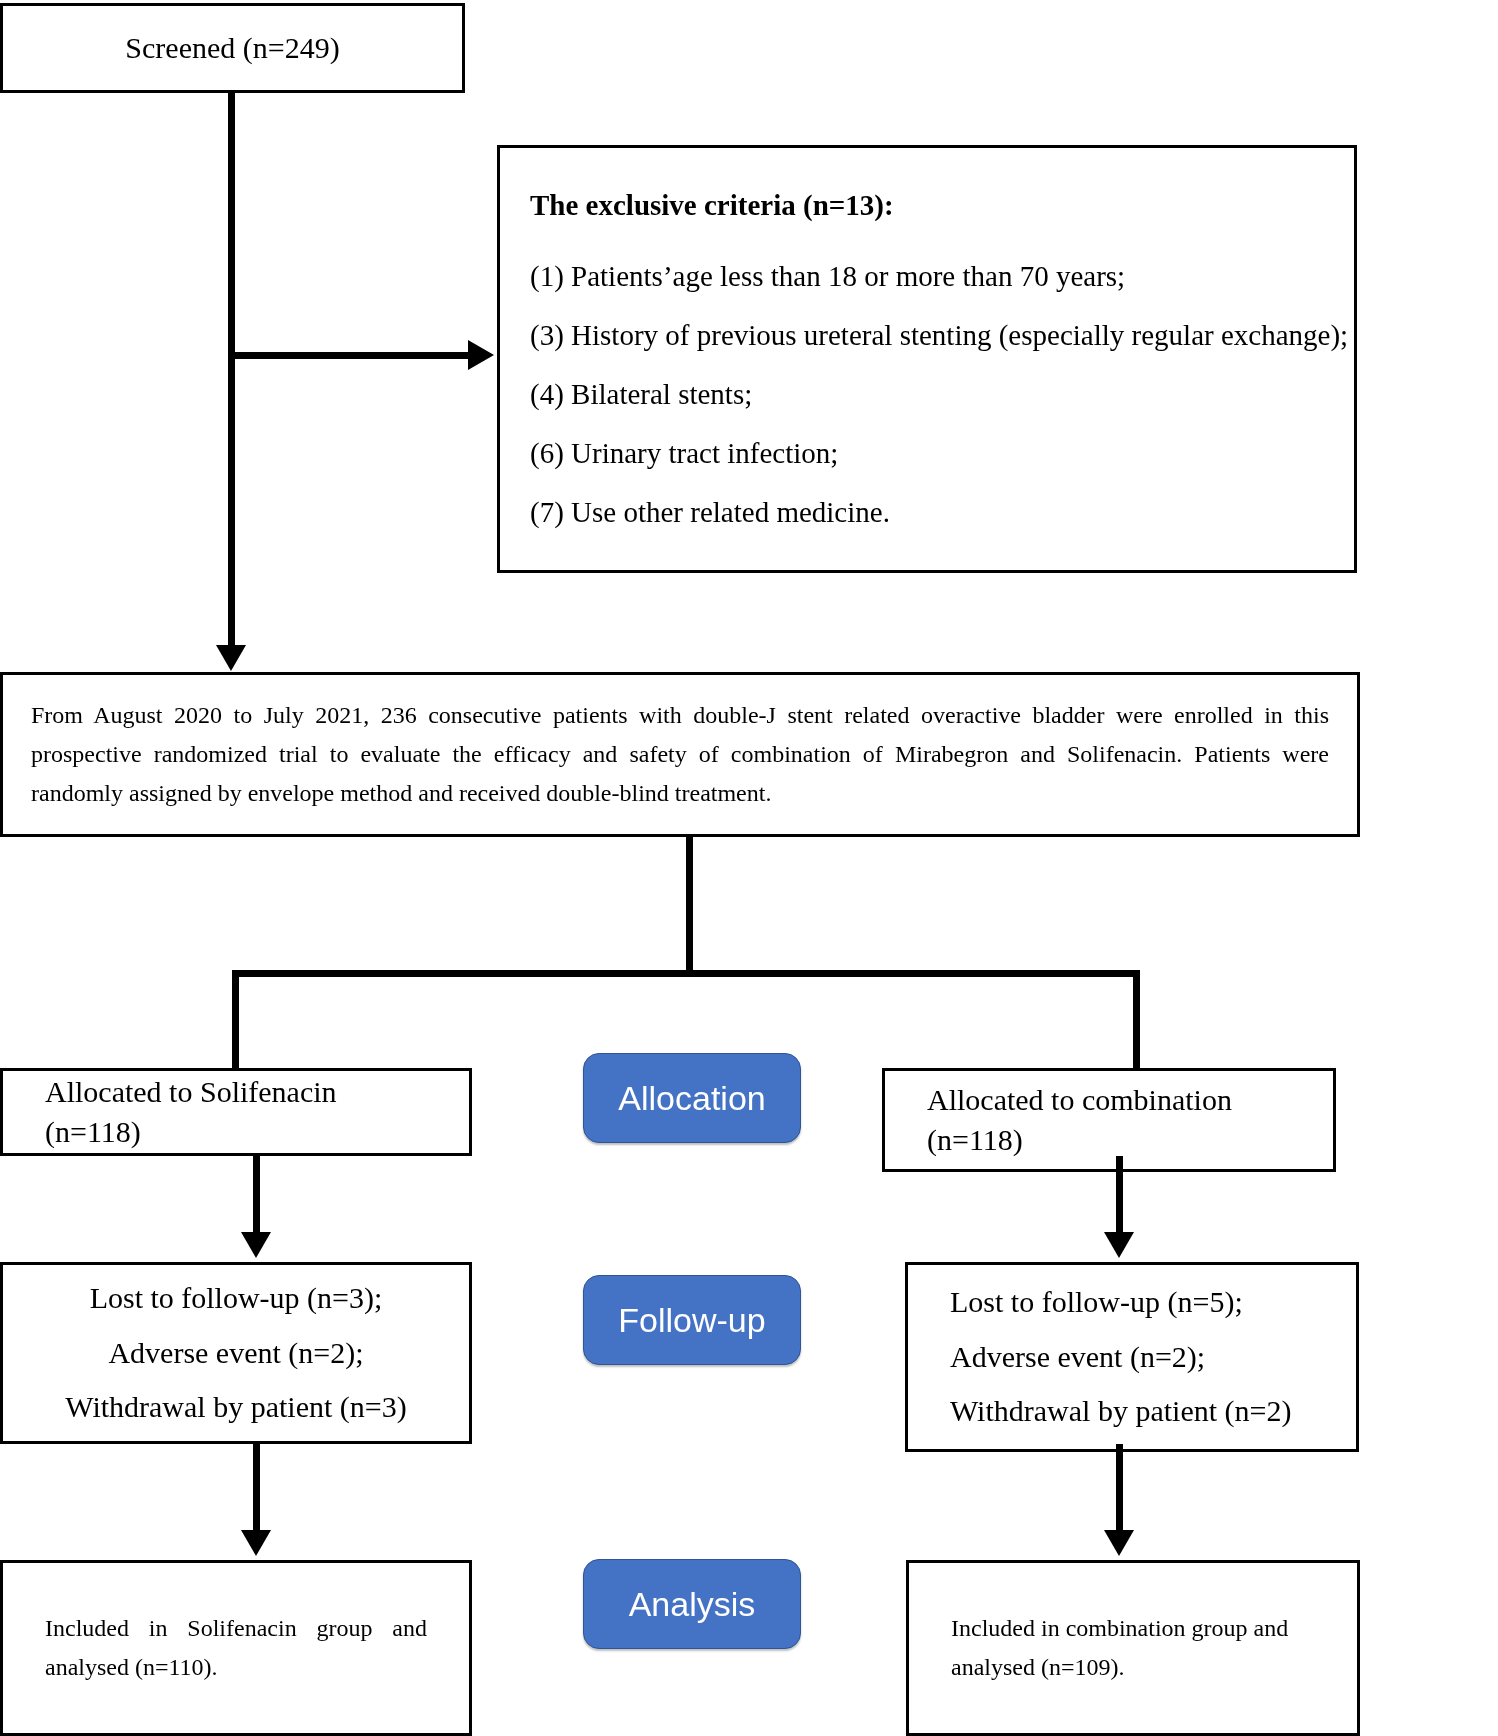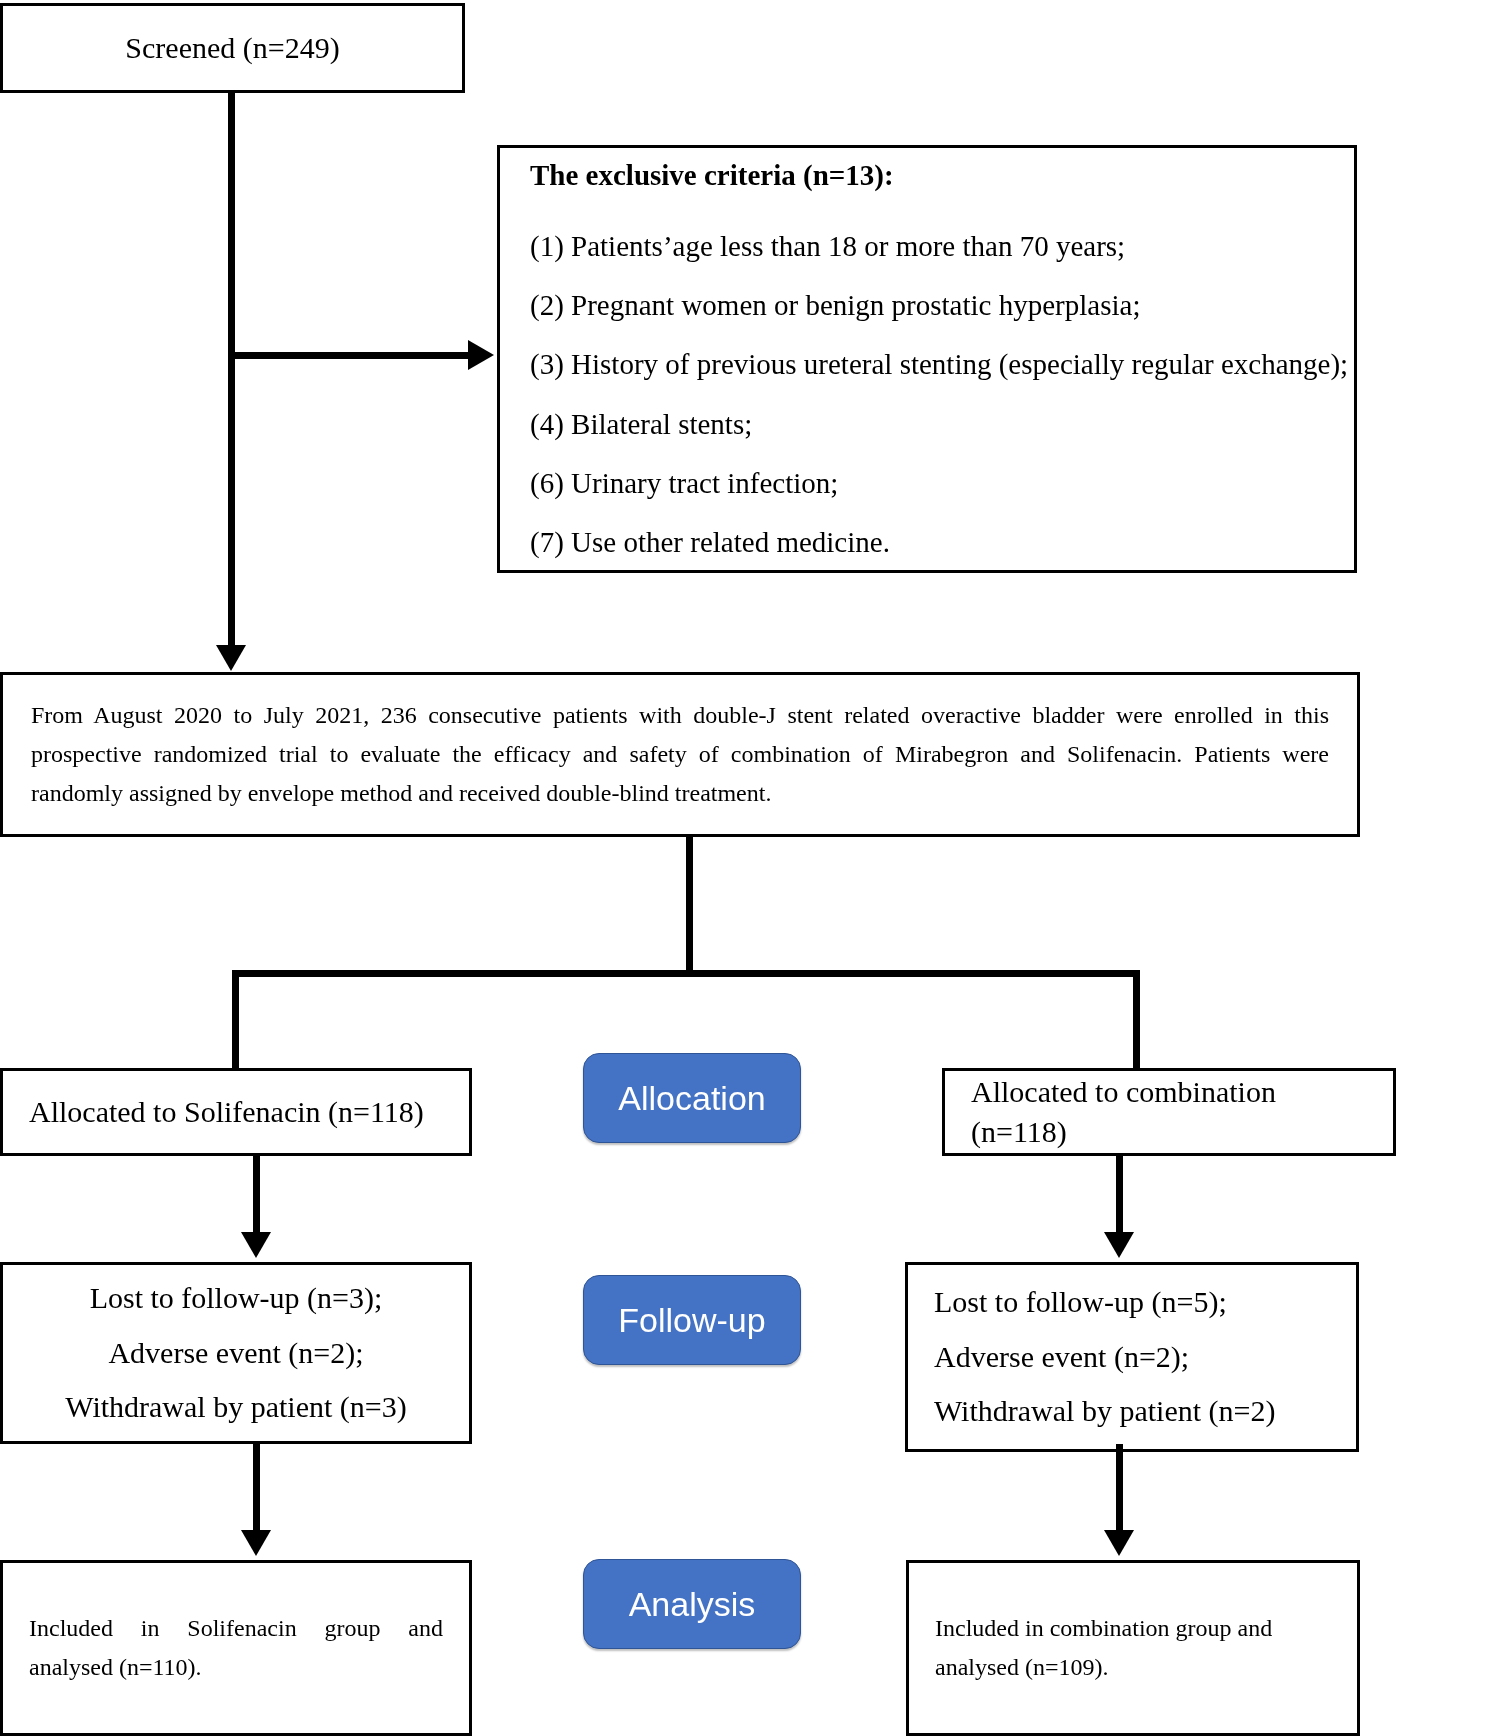--- a/index.html
+++ b/index.html
@@ -32,21 +32,21 @@
     line-height: 1.35;
     display: flex;
     flex-direction: column;
     justify-content: center;
   }
   .box.center {
     align-items: center;
     text-align: center;
   }
   .box .pad {
-    padding: 0 26px;
+    padding: 0 42px;
     width: 100%;
     box-sizing: border-box;
   }
 
   
   .crit-title {
     font-weight: bold;
     font-size: 29px;
     margin: 0 0 32px 0;
   }
@@ -117,21 +117,20 @@
   <div class="vline" style="left:228px; top:93px; width:7px; height:555px;"></div>
   <div class="arrow-down" style="left:216px; top:645px;"></div>
 
   <div class="hline" style="left:228px; top:352px; width:242px; height:7px;"></div>
   <div class="arrow-right" style="left:468px; top:340px;"></div>
 
   <div class="box" style="left:497px; top:145px; width:860px; height:428px;">
     <div class="pad" style="padding:0 30px;">
       <div class="crit-title">The exclusive criteria (n=13):</div>
       <div class="crit-item">(1) Patients’age less than 18 or more than 70 years;</div>
-      <div class="crit-item">(2) Pregnant women or benign prostatic hyperplasia;</div>
       <div class="crit-item">(3) History of previous ureteral stenting (especially regular exchange);</div>
       <div class="crit-item">(4) Bilateral stents;</div>
       <div class="crit-item">(6) Urinary tract infection;</div>
       <div class="crit-item last">(7) Use other related medicine.</div>
     </div>
   </div>
 
   <div class="box" style="left:0px; top:672px; width:1360px; height:165px;">
     <div class="pad" style="padding:0 28px;">
       <p class="para">From August 2020 to July 2021, 236 consecutive patients with double-J stent related overactive bladder were enrolled in this prospective randomized trial to evaluate the efficacy and safety of combination of Mirabegron and Solifenacin. Patients were randomly assigned by envelope method and received double-blind treatment.</p>
@@ -170,21 +169,21 @@
   </div>
   <div class="vline" style="left:253px; top:1444px; width:7px; height:90px;"></div>
   <div class="arrow-down" style="left:241px; top:1530px;"></div>
 
   <div class="box" style="left:0px; top:1560px; width:472px; height:176px;">
     <div class="pad">
       <p class="para" style="text-align:justify;">Included in Solifenacin group and analysed (n=110).</p>
     </div>
   </div>
 
-  <div class="box" style="left:942px; top:1068px; width:454px; height:88px;">
+  <div class="box" style="left:882px; top:1068px; width:454px; height:104px;">
     <div class="pad">Allocated to combination (n=118)</div>
   </div>
   <div class="vline" style="left:1116px; top:1156px; width:7px; height:80px;"></div>
   <div class="arrow-down" style="left:1104px; top:1232px;"></div>
 
   <div class="box" style="left:866px; top:1262px; width:454px; height:190px;margin-left:39px;">
     <div class="pad">
       <div class="line-row" style="margin-bottom:14px;">Lost to follow-up (n=5);</div>
       <div class="line-row" style="margin-bottom:14px;">Adverse event (n=2);</div>
       <div class="line-row">Withdrawal by patient (n=2)</div>

